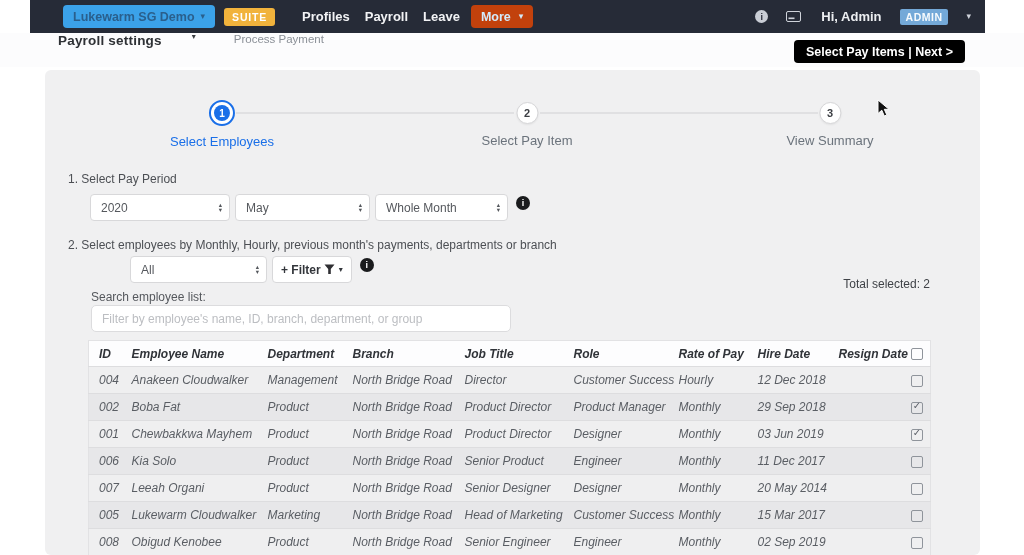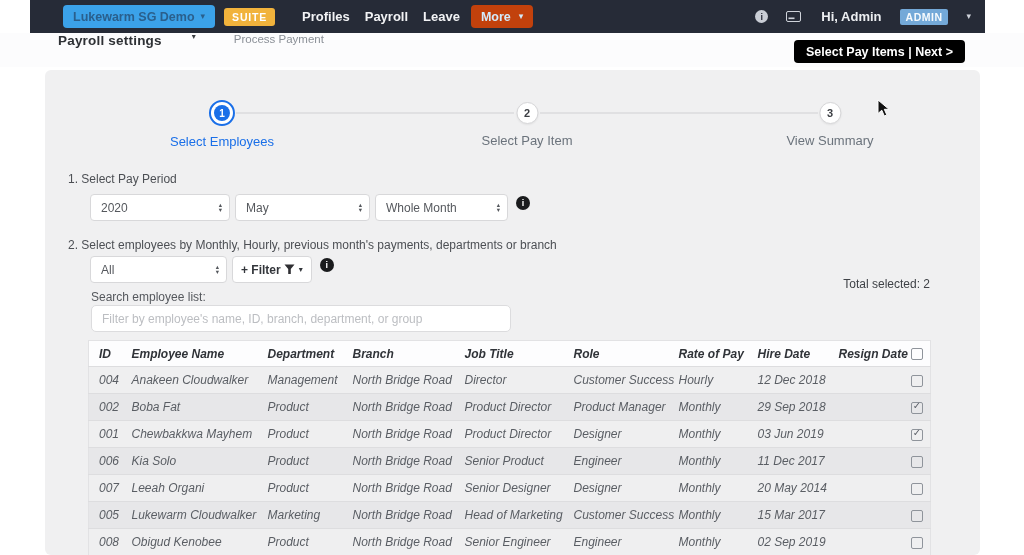--- a/index.html
+++ b/index.html
@@ -89,21 +89,21 @@
   .row1 { position:absolute; left:45px; top:124px; display:flex; align-items:center; }
   .row2 { position:absolute; left:45px; top:186px; display:flex; align-items:center; }
   .sel {
     background:#fff; border:1px solid #d8d8da; border-radius:4px; height:27px;
     display:flex; align-items:center; justify-content:space-between;
     padding:0 7px 0 10px; font-size:12px; color:#55585d; cursor:pointer;
   }
   .sel-year  { width:140px; margin-right:5px; }
   .sel-month { width:135px; margin-right:5px; }
   .sel-range { width:133px; }
-  .sel-type  { width:137px; }
+  .sel-type  { width:137px;margin-left:40px; }
   .updown { display:flex; flex-direction:column; align-items:center; color:#55585d; font-size:6.5px; line-height:4.5px; }
   .updown::before { content:"▴"; }
   .updown::after  { content:"▾"; }
   .info-dark {
     width:14px; height:14px; border-radius:50%; background:#1a1b1d; color:#fff;
     font-size:9px; font-weight:700; display:flex; align-items:center; justify-content:center;
     margin-left:8px; align-self:flex-start; margin-top:2px; cursor:pointer;
   }
   .info-dark::after { content:"i"; }
   .filter-btn {

